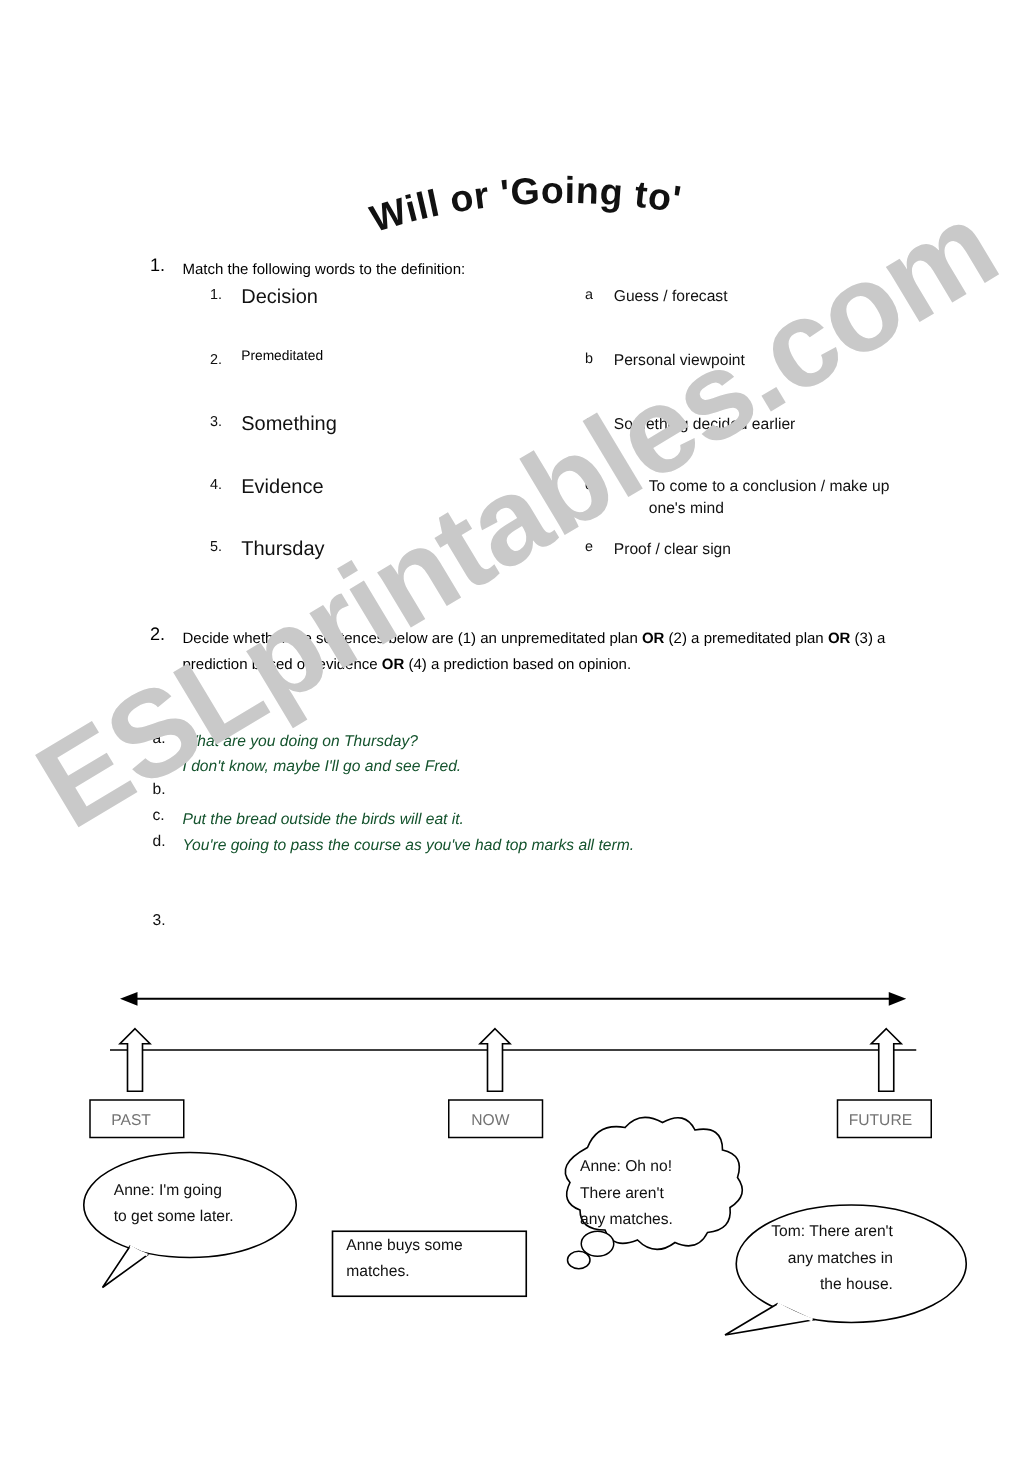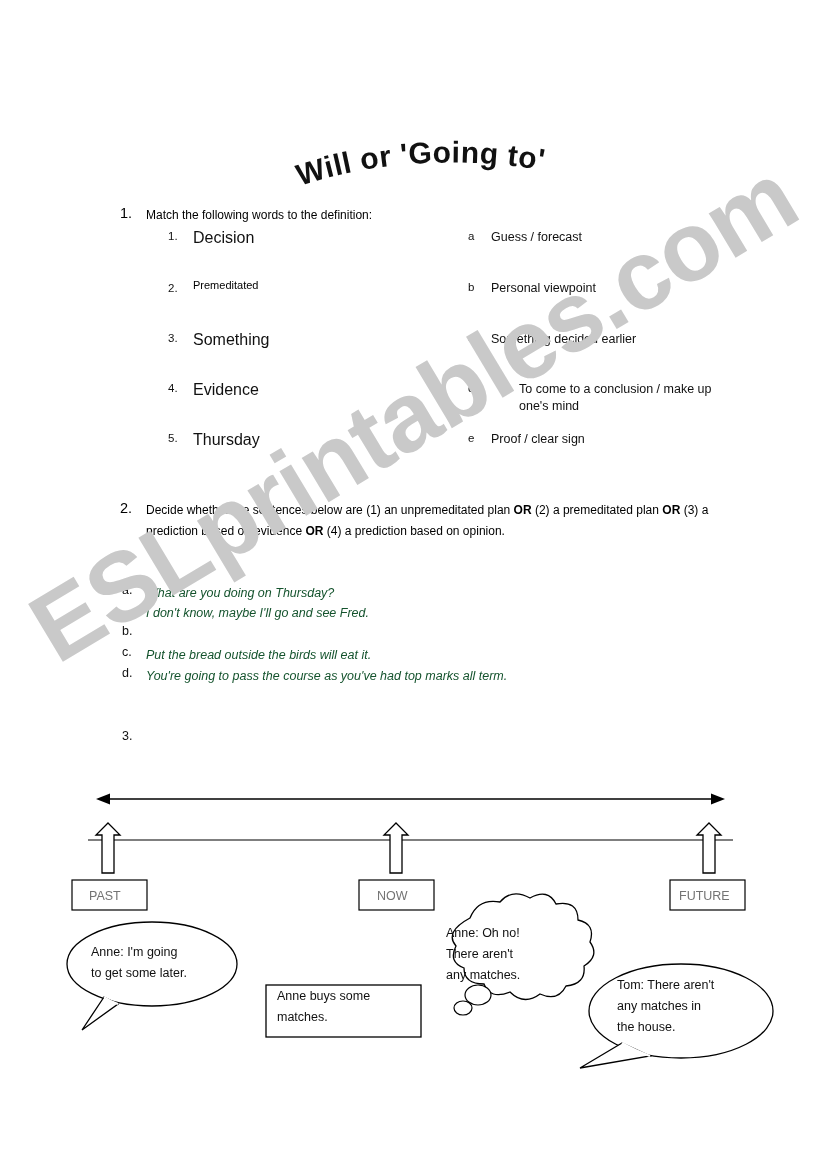--- a/index.html
+++ b/index.html
@@ -282,20 +282,20 @@
       <ellipse cx="681" cy="131" rx="92" ry="47" fill="#ffffff" stroke="#000000" stroke-width="1.3"></ellipse>
       <path d="M 622 163 L 580 188 L 650 176 Z" fill="#ffffff" stroke="#000000" stroke-width="1.3"></path>
       <path d="M 622 163 Q 634 170 650 176" fill="none" stroke="#ffffff" stroke-width="2.4"></path>
     </g>
   </svg>
 
   <div class="bub-text" style="left:277px; top:986px;">Anne buys some
 matches.</div>
   <div class="bub-text" style="left:91px; top:942px;">Anne: I'm going
 to get some later.</div>
-  <div class="bub-text" style="left:446px; top:923px;">Anne: Oh no!
+  <div class="bub-text" style="left:464px; top:923px;">Anne: Oh no!
 There aren't
 any matches.</div>
-  <div class="bub-text" style="left:617px; top:975px;">Tom: There aren't
+  <div class="bub-text" style="left:617px; top:975px;text-align:right;">Tom: There aren't
 any matches in
 the house.</div>
 
 </div>
 
 </body></html>

